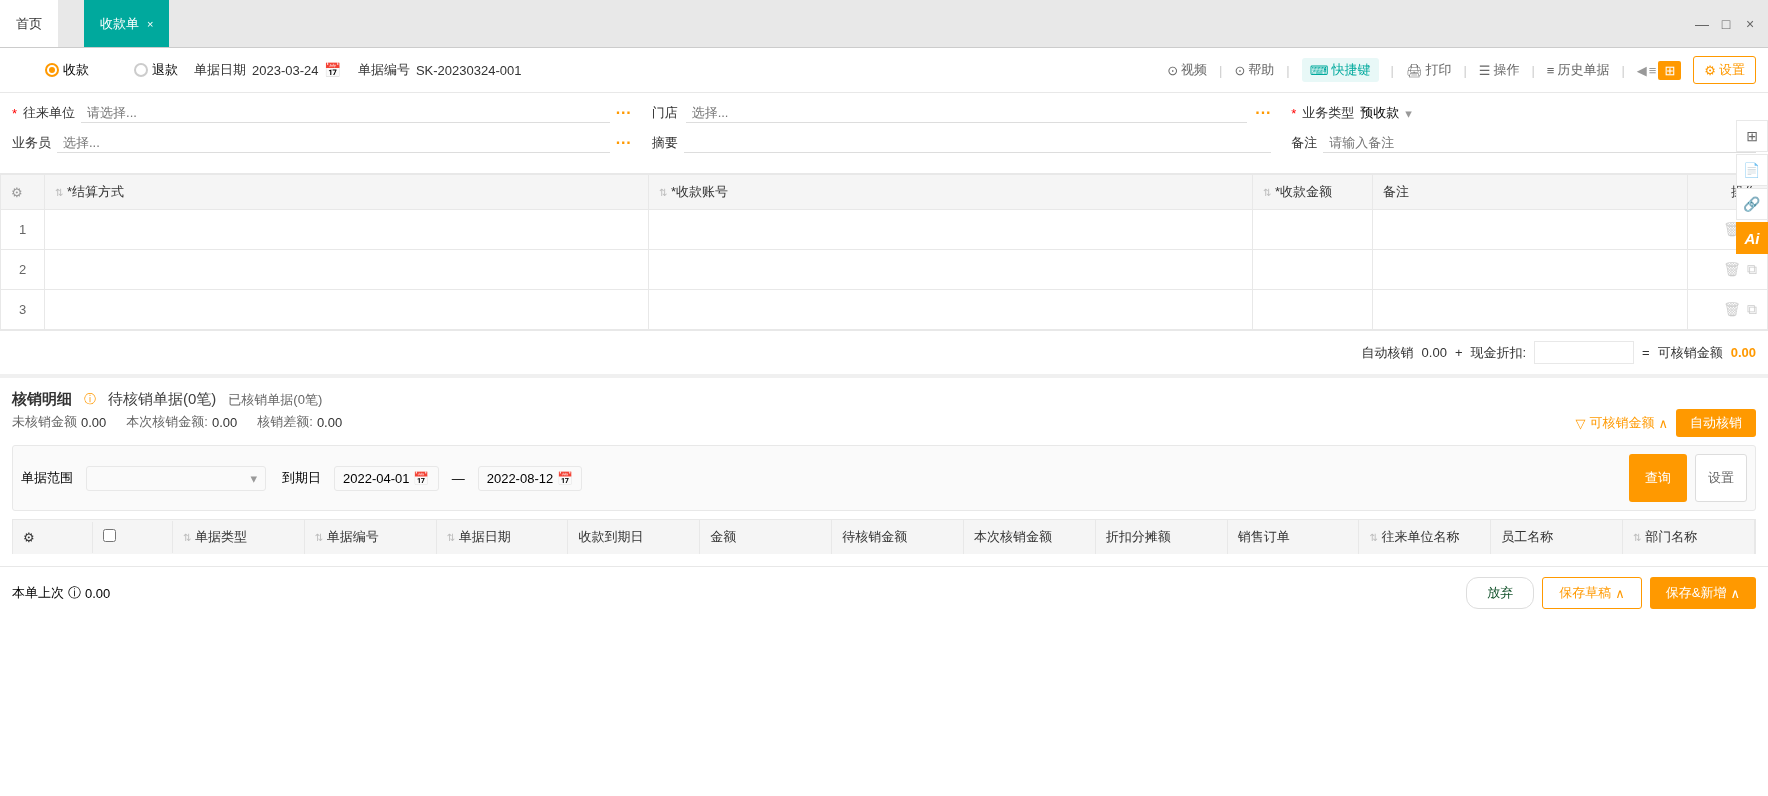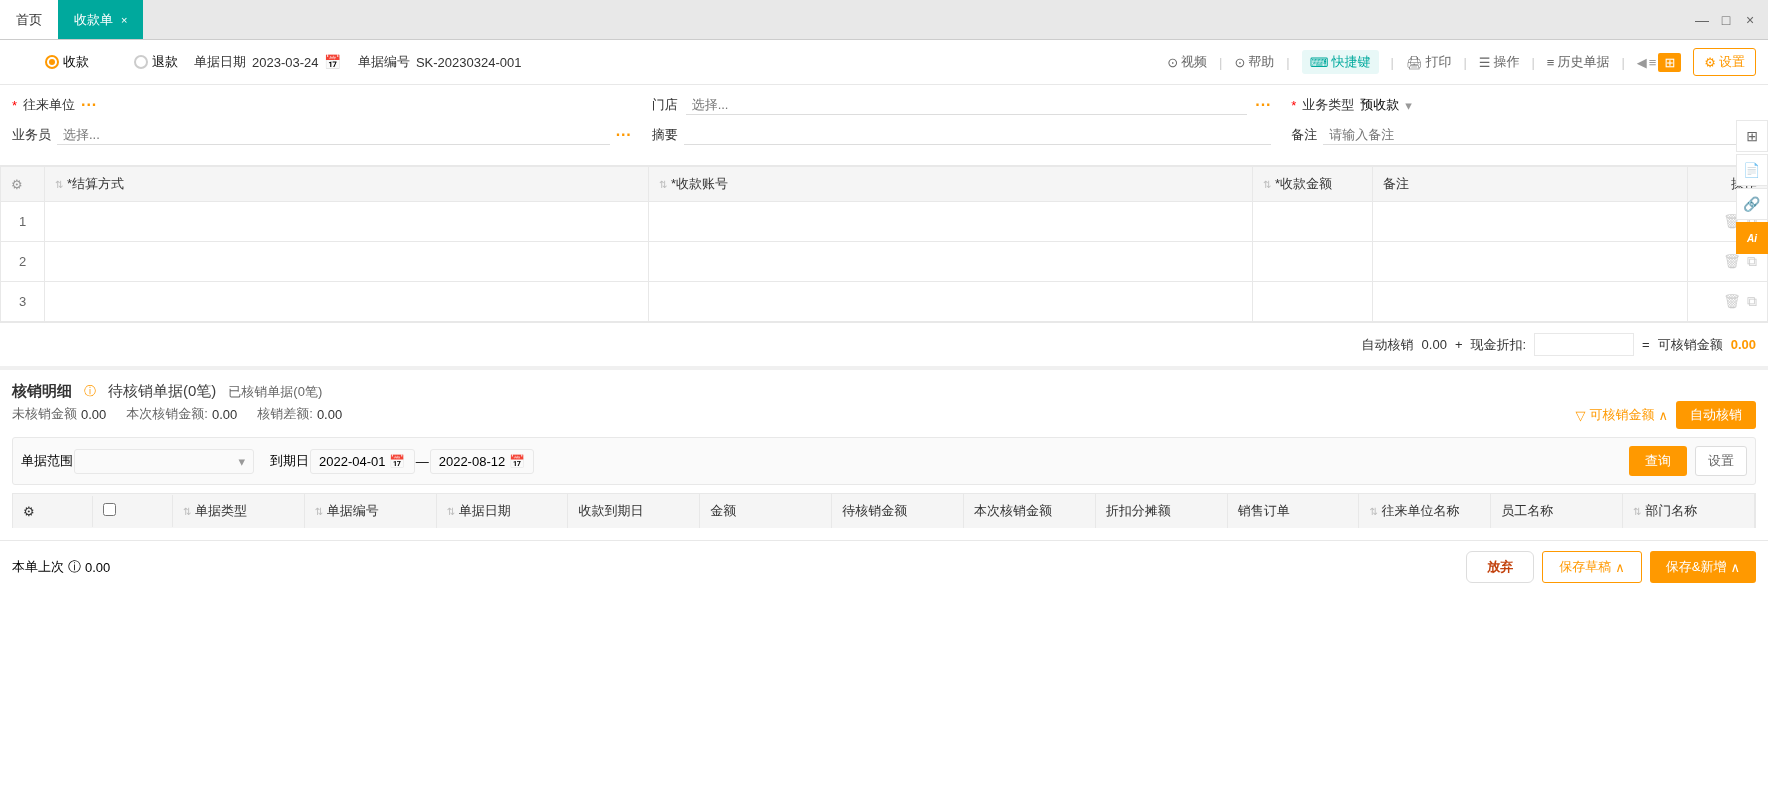--- a/index.html
+++ b/index.html
@@ -1,19 +1,19 @@
 <!DOCTYPE html>
 <html><head>
   <meta charset="utf-8">
   <style>
     * { box-sizing: border-box; margin: 0; padding: 0; font-family: 'Microsoft YaHei', Arial, sans-serif; font-size: 13px; }
     body { background: #f0f0f0; width: 1768px; height: 796px; overflow: hidden; display: flex; flex-direction: column; }
 
     
-    .tab-bar { display: flex; align-items: center; background: #e8e8e8; height: 40px; border-bottom: 1px solid #ccc; }
+    .tab-bar { display: flex; align-items: center; background: #e8e8e8; height: 48px; border-bottom: 1px solid #ccc; gap: 26px; }
     .tab-item { padding: 0 16px; height: 100%; display: flex; align-items: center; cursor: pointer; font-size: 13px; color: #333; }
     .tab-item.active { background: #00a99d; color: #fff; }
     .tab-close { margin-left: 8px; font-size: 11px; cursor: pointer; }
     .tab-home { background: #fff; color: #333; }
     .window-controls { margin-left: auto; display: flex; align-items: center; gap: 4px; padding-right: 8px; }
     .win-btn { width: 20px; height: 20px; display: flex; align-items: center; justify-content: center; cursor: pointer; font-size: 14px; color: #666; }
 
     
     .main-content { flex: 1; background: #fff; display: flex; flex-direction: column; overflow: hidden; }
 
@@ -66,37 +66,37 @@
     .reconcile-stats { display: flex; align-items: center; gap: 20px; margin-bottom: 10px; }
     .stat-item { display: flex; align-items: center; gap: 4px; }
     .stat-label { color: #666; }
     .stat-value { color: #333; }
     .reconcile-actions { display: flex; align-items: center; justify-content: flex-end; gap: 8px; margin-bottom: 8px; }
     .filter-btn { display: flex; align-items: center; gap: 4px; color: #f90; cursor: pointer; font-size: 12px; }
     .auto-btn { background: #f90; color: #fff; border: none; padding: 5px 14px; border-radius: 3px; cursor: pointer; font-size: 13px; }
 
     
     .filter-row { display: flex; align-items: center; gap: 16px; padding: 8px; background: #fafafa; border: 1px solid #e8e8e8; border-radius: 3px; margin-bottom: 8px; }
-    .filter-field { display: flex; align-items: center; gap: 1px; }
+    .filter-field { display: flex; align-items: center; gap: 13px; }
     .filter-select { display: flex; align-items: center; gap: 4px; border: 1px solid #e8e8e8; padding: 4px 8px; border-radius: 3px; min-width: 180px; cursor: pointer; }
     .filter-select-arrow { color: #999; }
     .filter-date { border: 1px solid #e8e8e8; padding: 4px 8px; border-radius: 3px; display: flex; align-items: center; gap: 4px; }
-    .query-btn { background: #f90; color: #fff; border: none; padding: 6px 16px; border-radius: 3px; cursor: pointer; font-size: 13px; }
+    .query-btn { background: #f90; color: #fff; border: none; padding: 15px 16px; border-radius: 3px; cursor: pointer; font-size: 13px; }
     .settings-btn { background: #fff; color: #666; border: 1px solid #ddd; padding: 5px 12px; border-radius: 3px; cursor: pointer; font-size: 13px; }
 
     
     .bottom-table-header { display: flex; align-items: center; background: #f5f5f5; border: 1px solid #e8e8e8; border-bottom: none; }
     .bottom-th { padding: 8px 10px; border-right: 1px solid #e8e8e8; white-space: nowrap; color: #333; flex: 1; min-width: 80px; }
     .bottom-th.checkbox { width: 40px; flex: none; }
     .bottom-th.settings { width: 40px; flex: none; }
 
     
     .bottom-bar { display: flex; align-items: center; padding: 10px 12px; background: #fff; border-top: 1px solid #e8e8e8; gap: 12px; }
     .bottom-info { display: flex; align-items: center; gap: 4px; }
-    .btn-abandon { background: #fff; color: #c2410c; border: 1px solid #ddd; padding: 6px 20px; border-radius: 6px; cursor: pointer; font-size: 13px; font-weight: bold; }
+    .btn-abandon { background: #fff; color: #14532d; border: 1px solid #ddd; padding: 6px 20px; border-radius: 12px; cursor: pointer; font-size: 13px; }
     .btn-save-draft { background: #fff; color: #f90; border: 1px solid #f90; padding: 6px 16px; border-radius: 3px; cursor: pointer; font-size: 13px; display: flex; align-items: center; gap: 4px; }
     .btn-save-new { background: #f90; color: #fff; border: none; padding: 6px 16px; border-radius: 3px; cursor: pointer; font-size: 13px; display: flex; align-items: center; gap: 4px; }
     .btn-group { display: flex; margin-left: auto; gap: 8px; }
 
     
     .right-sidebar { position: fixed; right: 0; top: 120px; display: flex; flex-direction: column; gap: 2px; z-index: 10; }
     .sidebar-icon-btn { width: 32px; height: 32px; background: #fff; border: 1px solid #e8e8e8; display: flex; align-items: center; justify-content: center; cursor: pointer; color: #666; font-size: 14px; }
     .sidebar-icon-btn.active { background: #f90; color: #fff; border-color: #f90; }
   </style>
 </head>
@@ -180,20 +180,21 @@
         <span>设置</span>
       </button>
     </div>
   </div>
 
   <div class="form-area">
     <div class="form-row">
       <div class="form-field" style="flex:2;">
         <span class="required-star">*</span>
         <span class="field-label">往来单位</span>
+        <input class="form-input" type="text" placeholder="请选择..." style="">
         <span class="more-btn">···</span>
       </div>
       <div class="form-field" style="flex:2;gap:8px;">
         <span class="field-label">门店</span>
         <input class="form-input" type="text" placeholder="选择..." style="">
         <span class="more-btn">···</span>
       </div>
       <div class="form-field" style="flex:1.5;">
         <span class="required-star">*</span>
         <span class="field-label">业务类型</span>
@@ -428,14 +429,14 @@
         <span>∧</span>
       </button>
     </div>
   </div>
 </div>
 
 <div class="right-sidebar">
   <div class="sidebar-icon-btn">⊞</div>
   <div class="sidebar-icon-btn">📄</div>
   <div class="sidebar-icon-btn">🔗</div>
-  <div class="sidebar-icon-btn active" style="font-style:italic;font-weight:bold;font-size:10px;">Ai</div>
+  <div class="sidebar-icon-btn active" style="font-style:italic;font-weight:bold;font-size:15px;">Ai</div>
 </div>
 
 </body></html>

